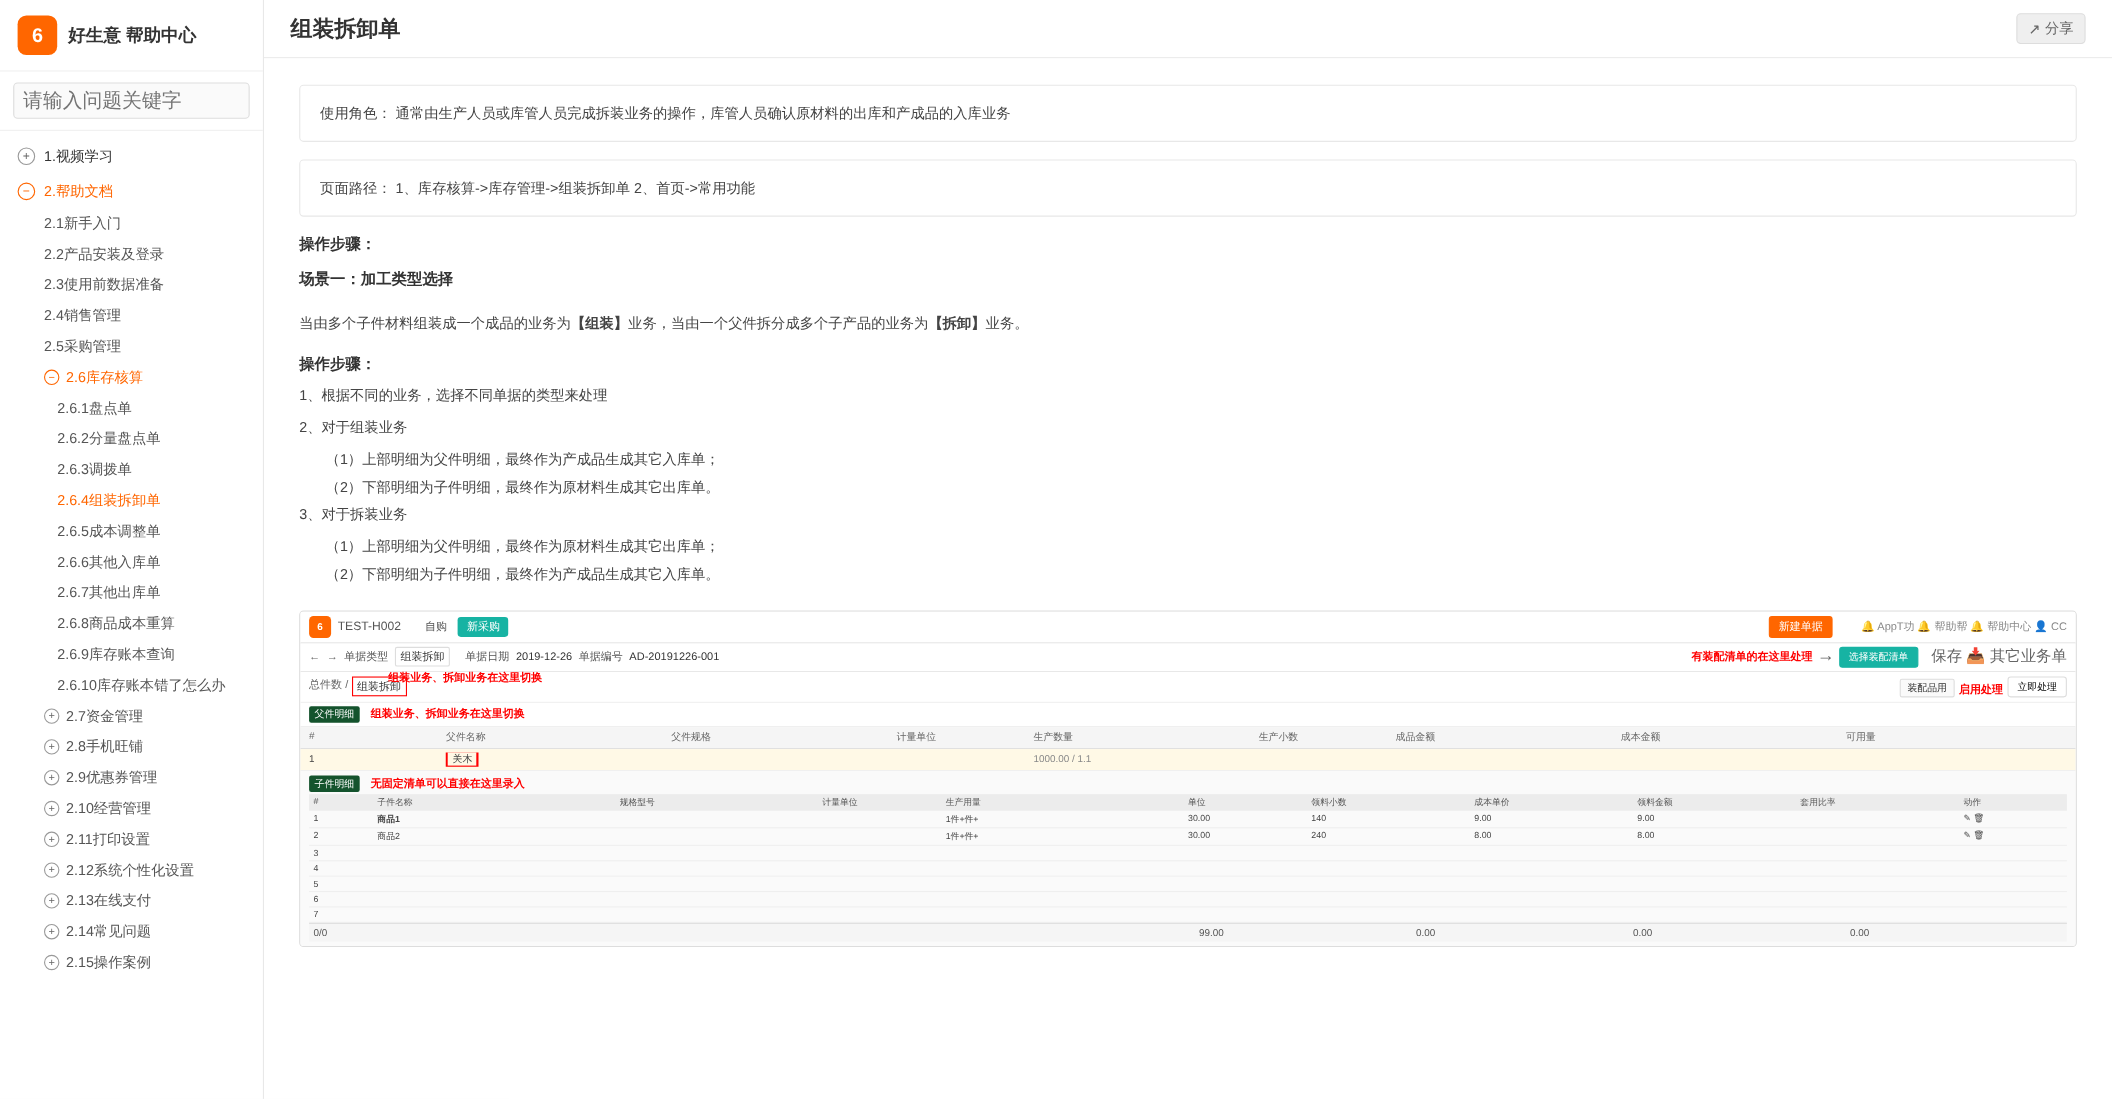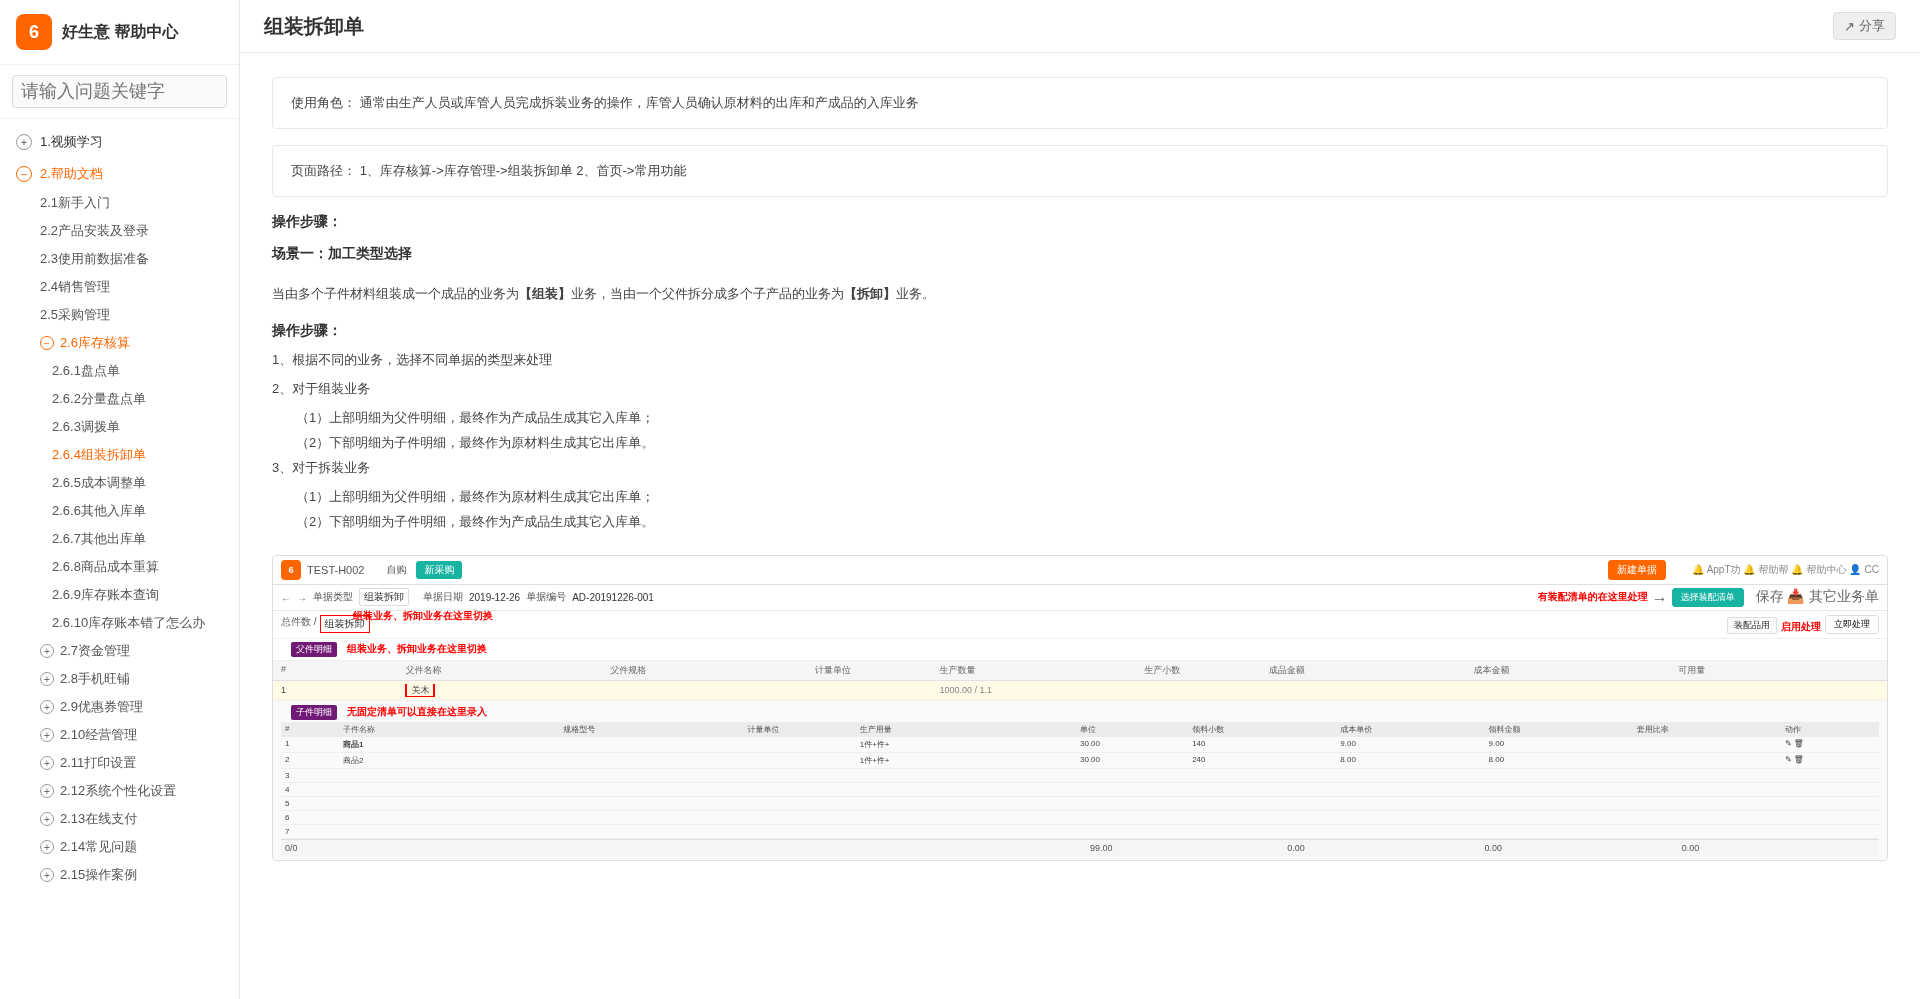--- a/index.html
+++ b/index.html
@@ -283,28 +283,27 @@
       gap: 4px;
       align-items: center;
     }
     .mock-table-row.highlight-row {
       background: #fff9e6;
     }
     .mock-cell { flex: 1; overflow: hidden; white-space: nowrap; }
     .mock-cell.small { flex: 0.6; }
 
     .mock-section-label {
-      background: #701a75;
+      background: #14532d;
       color: #fff;
       font-size: 9px;
       padding: 1px 5px;
       border-radius: 2px;
       display: inline-block;
       margin-right: 4px;
-      margin-left: 10px;
     }
 
     .sub-table-section {
       padding: 4px 8px;
       background: #fafafa;
     }
 
     .mock-sub-header {
       display: flex;
       background: #ececec;

